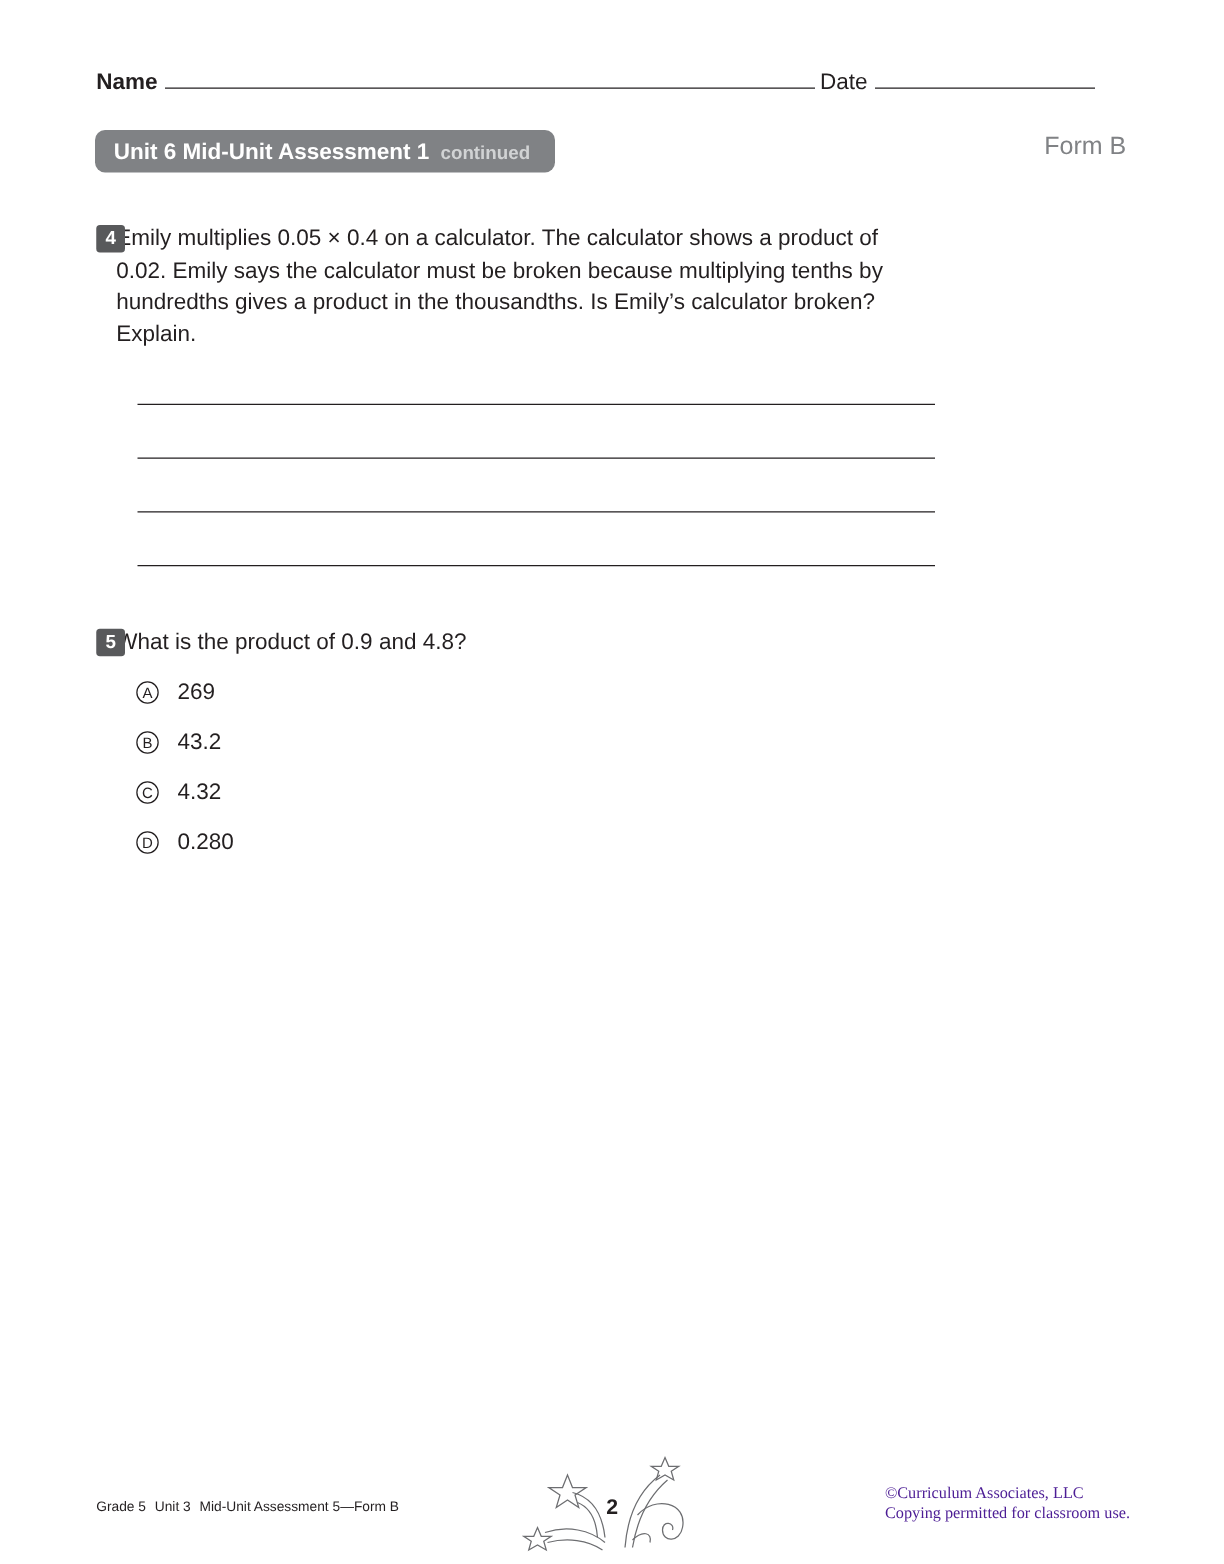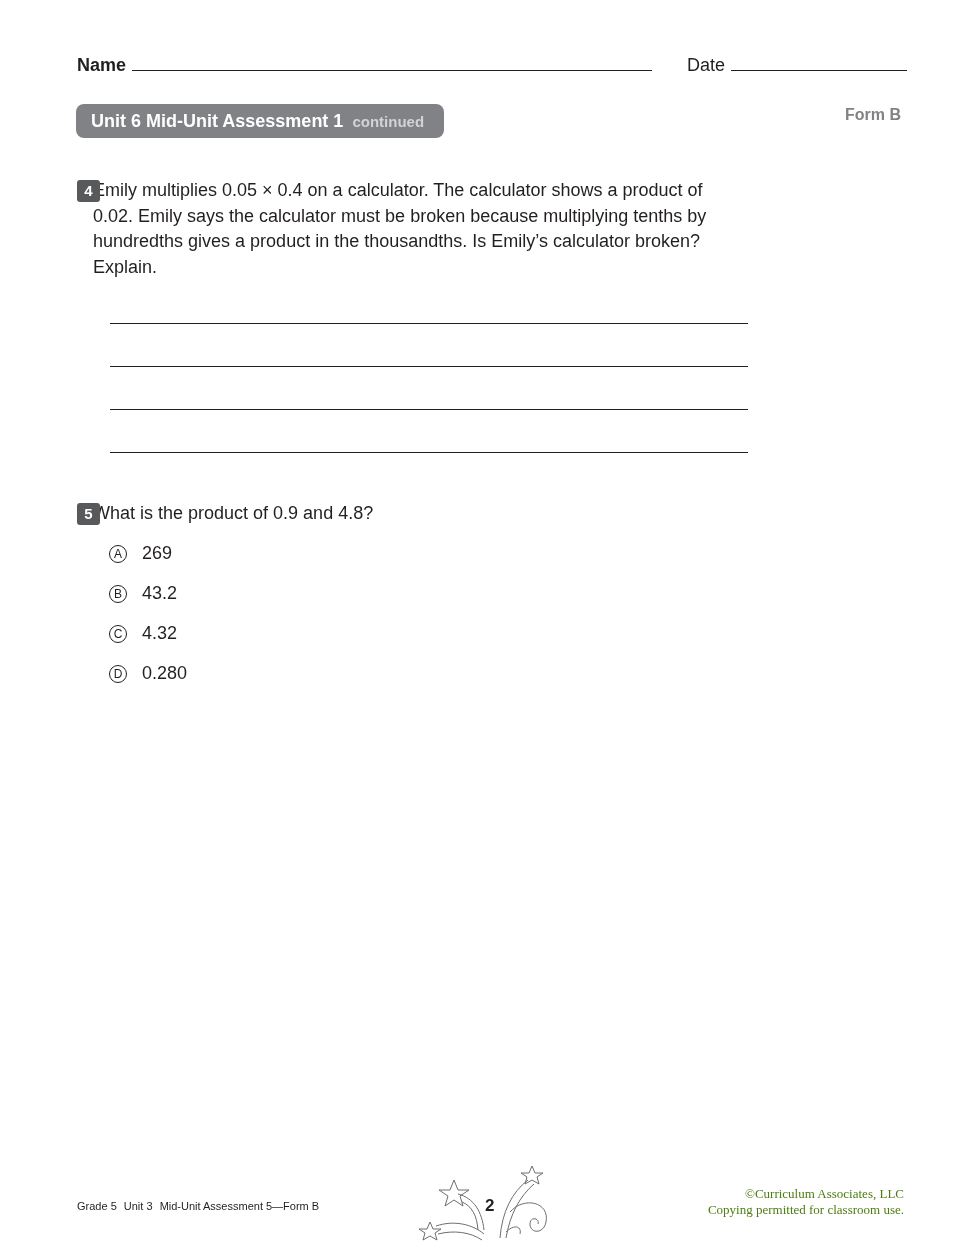--- a/index.html
+++ b/index.html
@@ -1,47 +1,47 @@
 <!DOCTYPE html>
 <html><head>
   <meta charset="utf-8">
   <style>
     html, body { margin: 0; padding: 0; background: #ffffff; }
     body {
       width: 979px; height: 1251px; position: relative; overflow: hidden;
       font-family: "Liberation Sans", "DejaVu Sans", sans-serif; color: #231f20;
     }
     .name-row { position: absolute; top: 54px; left: 77px; font-size: 18px; font-weight: bold; }
-    .date-row { position: absolute; top: 54px; left: 687px; font-size: 18px; }
+    .date-row { position: absolute; top: 54px; left: 656px; font-size: 18px; }
     .blank { display: inline-block; border-bottom: 1px solid #231f20; height: 16px; vertical-align: baseline; margin-left: 6px; }
     .banner {
       position: absolute; top: 104px; left: 76px; width: 368px; height: 34px;
       background: #808285; border-radius: 8px; color: #fff;
       font-weight: bold; font-size: 18px; line-height: 34px; box-sizing: border-box; padding-left: 15px;
       white-space: nowrap;
     }
     .banner .cont { color: #d1d3d4; font-size: 15px; margin-left: 4px; }
-    .form-b { position: absolute; top: 106px; right: 78px; font-size: 16px; font-weight: bold; color: #808285; }
+    .form-b { position: absolute; top: 106px; right: 78px; font-size: 20px; font-weight: normal; color: #808285; }
     .q { position: absolute; left: 77px; font-size: 18px; line-height: 25.6px; }
     .qnum {
       position: absolute; left: 0; top: 2px; width: 23px; height: 22px; background: #58595b;
       color: #fff; font-weight: bold; font-size: 15px; text-align: center; line-height: 22px; border-radius: 3px;
     }
     .qtext { margin-left: 16px; width: 630px; }
     .ans-line { position: absolute; left: 110px; width: 638px; border-top: 1.5px solid #231f20; }
     .choice { position: absolute; left: 109px; font-size: 18px; display: flex; align-items: center; }
     .bubble {
       width: 16px; height: 16px; border: 1.3px solid #231f20; border-radius: 50%;
       font-size: 12px; text-align: center; line-height: 16px; margin-right: 15px; font-weight: normal;
     }
     .footer-left { position: absolute; top: 1200px; left: 77px; font-size: 11px; }
     .footer-left b { font-weight: normal; margin-right: 4px; }
     .page-num { position: absolute; top: 1196px; left: 485px; font-size: 17px; font-weight: bold; }
     .deco { position: absolute; top: 1162px; left: 414px; }
-    .footer-right { position: absolute; top: 1186px; right: 75px; text-align: right; font-family: "Liberation Serif", serif; font-size: 13px; line-height: 16px; color: #4d7c0f; }
+    .footer-right { position: absolute; top: 1186px; right: 75px; text-align: left; font-family: "Liberation Serif", serif; font-size: 13px; line-height: 16px; color: #4c1d95; }
   </style>
 </head>
 <body>
 
 <div class="name-row">
   <span>Name</span><span class="blank" style="width:520px"></span>
 </div>
 <div class="date-row">
   <span>Date</span><span class="blank" style="width:176px"></span>
 </div>

